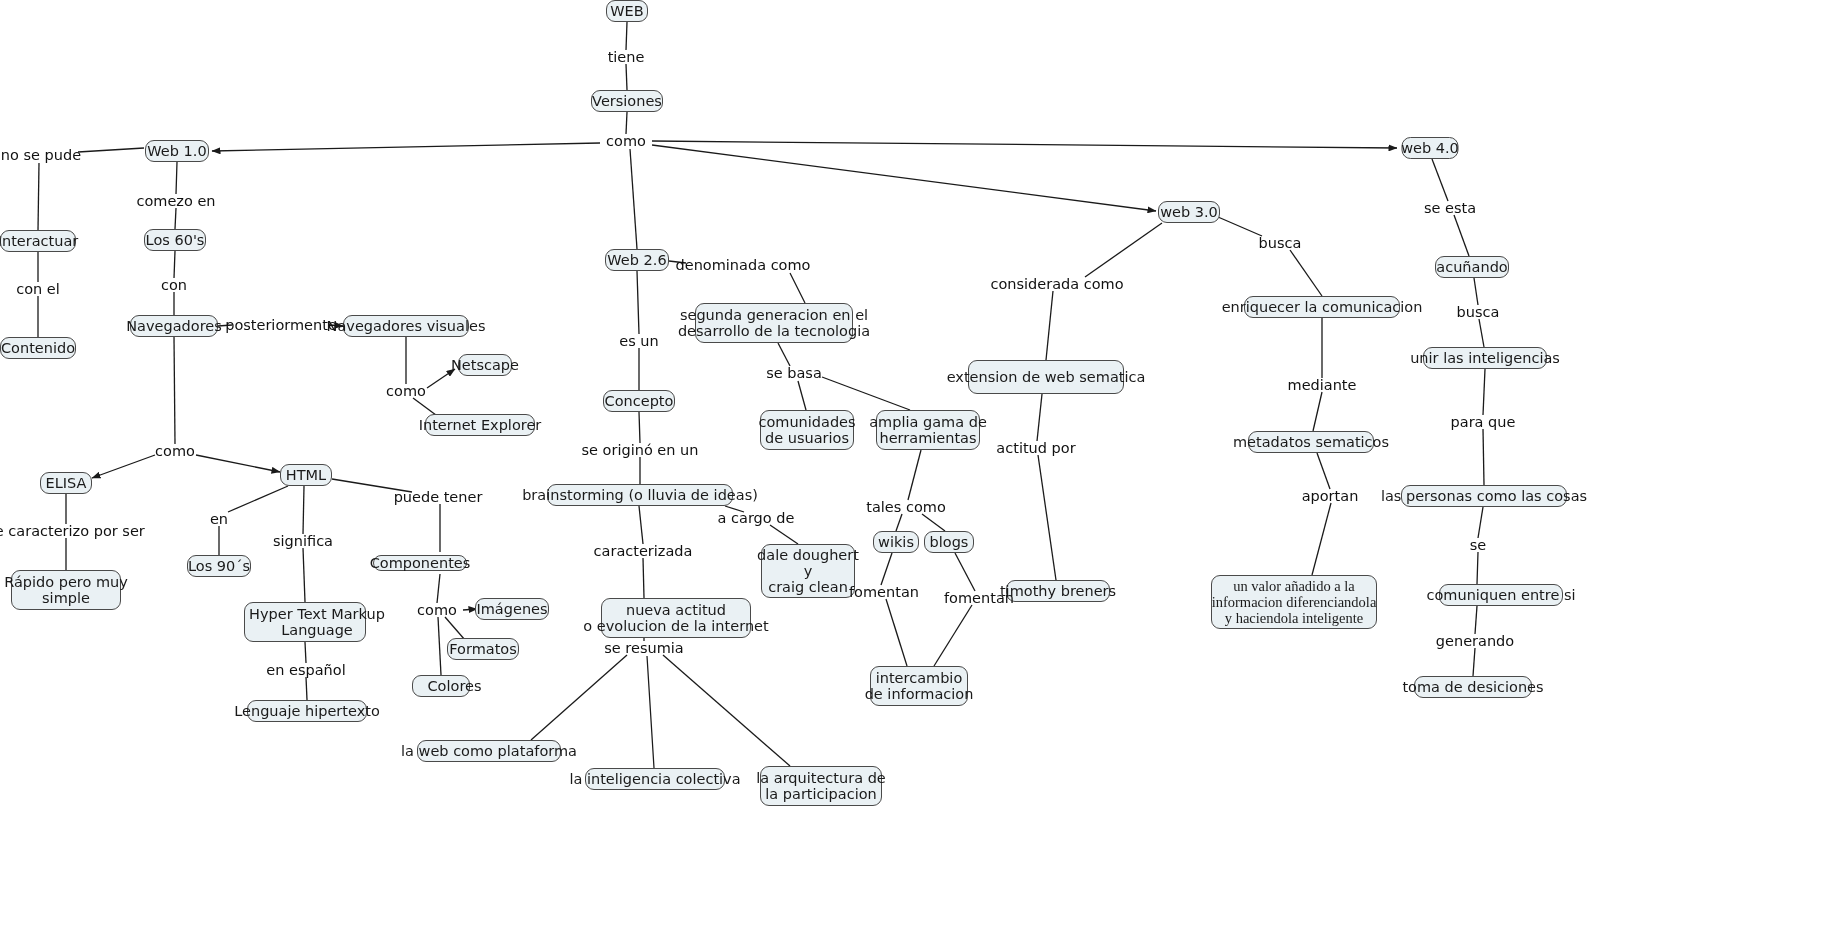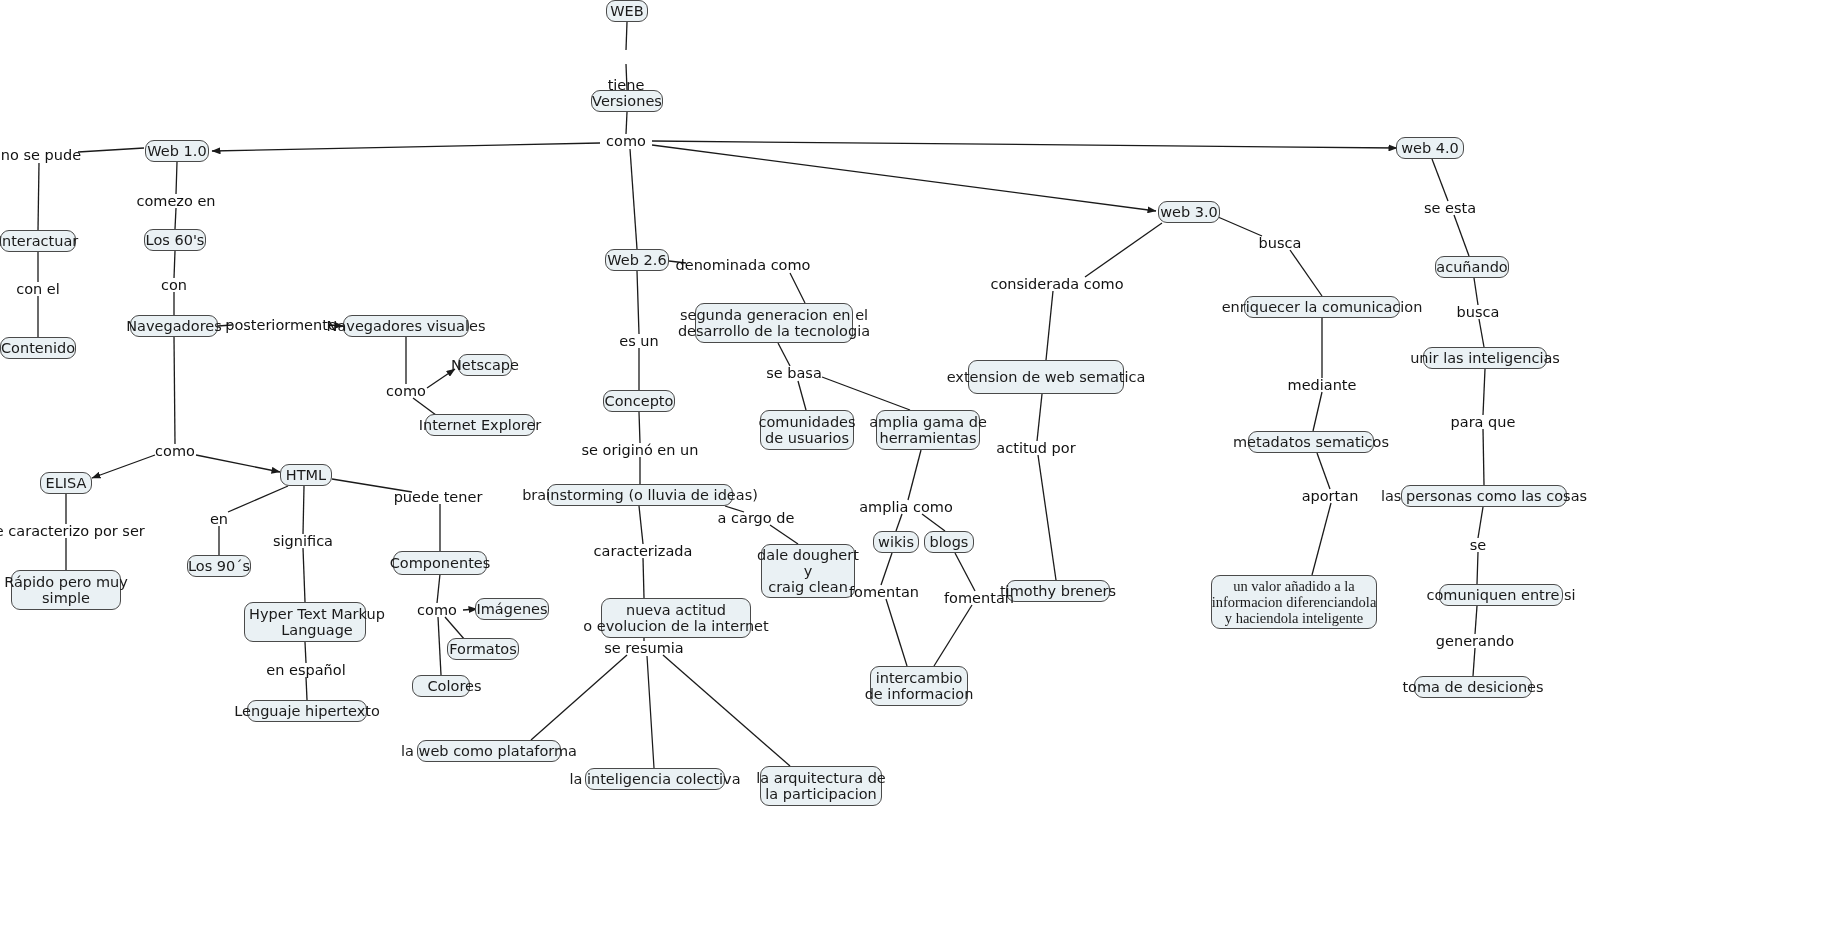--- a/index.html
+++ b/index.html
@@ -150,37 +150,37 @@
         <line x1="1477" y1="606" x2="1475" y2="634" stroke="#1a1a1a" stroke-width="1.3"></line>
         <line x1="1475" y1="648" x2="1473" y2="676" stroke="#1a1a1a" stroke-width="1.3"></line>
       </g>
   </svg>
   <div id="nodes-group">
       <div class="node" style="left: 627px; top: 11px; width: 42px; height: 22px;">WEB</div>
       <div class="node" style="left: 627px; top: 101px; width: 72px; height: 22px;">Versiones</div>
       <div class="node" style="left: 177px; top: 151px; width: 64px; height: 22px;">Web 1.0</div>
       <div class="node" style="left: 637px; top: 260px; width: 64px; height: 22px;">Web 2.6</div>
       <div class="node" style="left: 1189px; top: 212px; width: 62px; height: 22px;">web 3.0</div>
-      <div class="node" style="left: 1430px; top: 148px; width: 68px; height: 22px;">web 4.0</div>
+      <div class="node" style="left: 1430px; top: 148px; width: 57px; height: 22px;">web 4.0</div>
       <div class="node" style="left: 38px; top: 241px; width: 76px; height: 22px;">Interactuar</div>
       <div class="node" style="left: 38px; top: 348px; width: 76px; height: 22px;">Contenido</div>
       <div class="node" style="left: 175px; top: 240px; width: 62px; height: 22px;">Los 60's</div>
       <div class="node" style="left: 174px; top: 326px; width: 88px; height: 22px;">Navegadores</div>
       <div class="node" style="left: 406px; top: 326px; width: 126px; height: 22px;">Navegadores visuales</div>
       <div class="node" style="left: 485px; top: 365px; width: 54px; height: 22px;">Netscape</div>
       <div class="node" style="left: 480px; top: 425px; width: 110px; height: 22px;">Internet Explorer</div>
       <div class="node" style="left: 66px; top: 483px; width: 52px; height: 22px;">ELISA</div>
       <div class="node" style="left: 66px; top: 590px; width: 110px; height: 40px;">Rápido pero muy
 simple</div>
       <div class="node" style="left: 306px; top: 475px; width: 52px; height: 22px;">HTML</div>
       <div class="node" style="left: 219px; top: 566px; width: 64px; height: 22px;">Los 90´s</div>
       <div class="node" style="left: 305px; top: 622px; width: 122px; height: 40px; padding-left: 32px;">Hyper Text Markup
 Language</div>
       <div class="node" style="left: 307px; top: 711px; width: 120px; height: 22px;">Lenguaje hipertexto</div>
-      <div class="node" style="left: 440px; top: 563px; width: 94px; height: 24px;">Componentes</div>
+      <div class="node" style="left: 420px; top: 563px; width: 94px; height: 16px;">Componentes</div>
       <div class="node" style="left: 512px; top: 609px; width: 74px; height: 22px;">Imágenes</div>
       <div class="node" style="left: 483px; top: 649px; width: 72px; height: 22px;">Formatos</div>
       <div class="node" style="left: 441px; top: 686px; width: 58px; height: 22px; padding-left: 35px;">Colores</div>
       <div class="node" style="left: 774px; top: 323px; width: 158px; height: 40px;">segunda generacion en el
 desarrollo de la tecnologia</div>
       <div class="node" style="left: 807px; top: 430px; width: 94px; height: 40px;">comunidades
 de usuarios</div>
       <div class="node" style="left: 928px; top: 430px; width: 104px; height: 40px;">amplia gama de
 herramientas</div>
       <div class="node" style="left: 639px; top: 401px; width: 72px; height: 22px;">Concepto</div>
@@ -205,21 +205,21 @@
       <div class="node" style="left: 1294px; top: 602px; width: 166px; height: 54px; font-family: Liberation Serif, serif;">un valor añadido a la
 informacion diferenciandola
 y haciendola inteligente</div>
       <div class="node" style="left: 1472px; top: 267px; width: 74px; height: 22px;">acuñando</div>
       <div class="node" style="left: 1485px; top: 358px; width: 124px; height: 22px;">unir las inteligencias</div>
       <div class="node" style="left: 1484px; top: 496px; width: 166px; height: 22px;">las personas como las cosas</div>
       <div class="node" style="left: 1477px; top: 595px; width: 124px; height: 22px; margin-left: 24px;">comuniquen entre si</div>
       <div class="node" style="left: 1473px; top: 687px; width: 118px; height: 22px;">toma de desiciones</div>
     </div>
   <div id="labels-group">
-      <div class="link-label" style="left: 626px; top: 57px; margin-top: 28px;">tiene</div>
+      <div class="link-label" style="left: 626px; top: 57px;">tiene</div>
       <div class="link-label" style="left: 626px; top: 141px;">como</div>
       <div class="link-label" style="left: 41px; top: 155px;">no se pude</div>
       <div class="link-label" style="left: 38px; top: 289px;">con el</div>
       <div class="link-label" style="left: 176px; top: 201px;">comezo en</div>
       <div class="link-label" style="left: 174px; top: 285px;">con</div>
       <div class="link-label" style="left: 281px; top: 325px;">posteriormente</div>
       <div class="link-label" style="left: 406px; top: 391px;">como</div>
       <div class="link-label" style="left: 175px; top: 451px;">como</div>
       <div class="link-label" style="left: 66px; top: 531px;">se caracterizo por ser</div>
       <div class="link-label" style="left: 219px; top: 519px;">en</div>
@@ -227,21 +227,21 @@
       <div class="link-label" style="left: 306px; top: 670px;">en español</div>
       <div class="link-label" style="left: 438px; top: 497px;">puede tener</div>
       <div class="link-label" style="left: 437px; top: 610px;">como</div>
       <div class="link-label" style="left: 743px; top: 265px;">denominada como</div>
       <div class="link-label" style="left: 639px; top: 341px;">es un</div>
       <div class="link-label" style="left: 794px; top: 373px;">se basa</div>
       <div class="link-label" style="left: 640px; top: 450px;">se originó en un</div>
       <div class="link-label" style="left: 756px; top: 518px;">a cargo de</div>
       <div class="link-label" style="left: 643px; top: 551px;">caracterizada</div>
       <div class="link-label" style="left: 644px; top: 648px;">se resumia</div>
-      <div class="link-label" style="left: 906px; top: 507px;">amplia como</div>
+      <div class="link-label" style="left: 906px; top: 507px;">tales como</div>
       <div class="link-label" style="left: 884px; top: 592px;">fomentan</div>
       <div class="link-label" style="left: 979px; top: 598px;">fomentan</div>
       <div class="link-label" style="left: 1057px; top: 284px;">considerada como</div>
       <div class="link-label" style="left: 1036px; top: 448px;">actitud por</div>
       <div class="link-label" style="left: 1280px; top: 243px;">busca</div>
       <div class="link-label" style="left: 1322px; top: 385px;">mediante</div>
       <div class="link-label" style="left: 1330px; top: 496px;">aportan</div>
       <div class="link-label" style="left: 1450px; top: 208px;">se esta</div>
       <div class="link-label" style="left: 1478px; top: 312px;">busca</div>
       <div class="link-label" style="left: 1483px; top: 422px;">para que</div>

